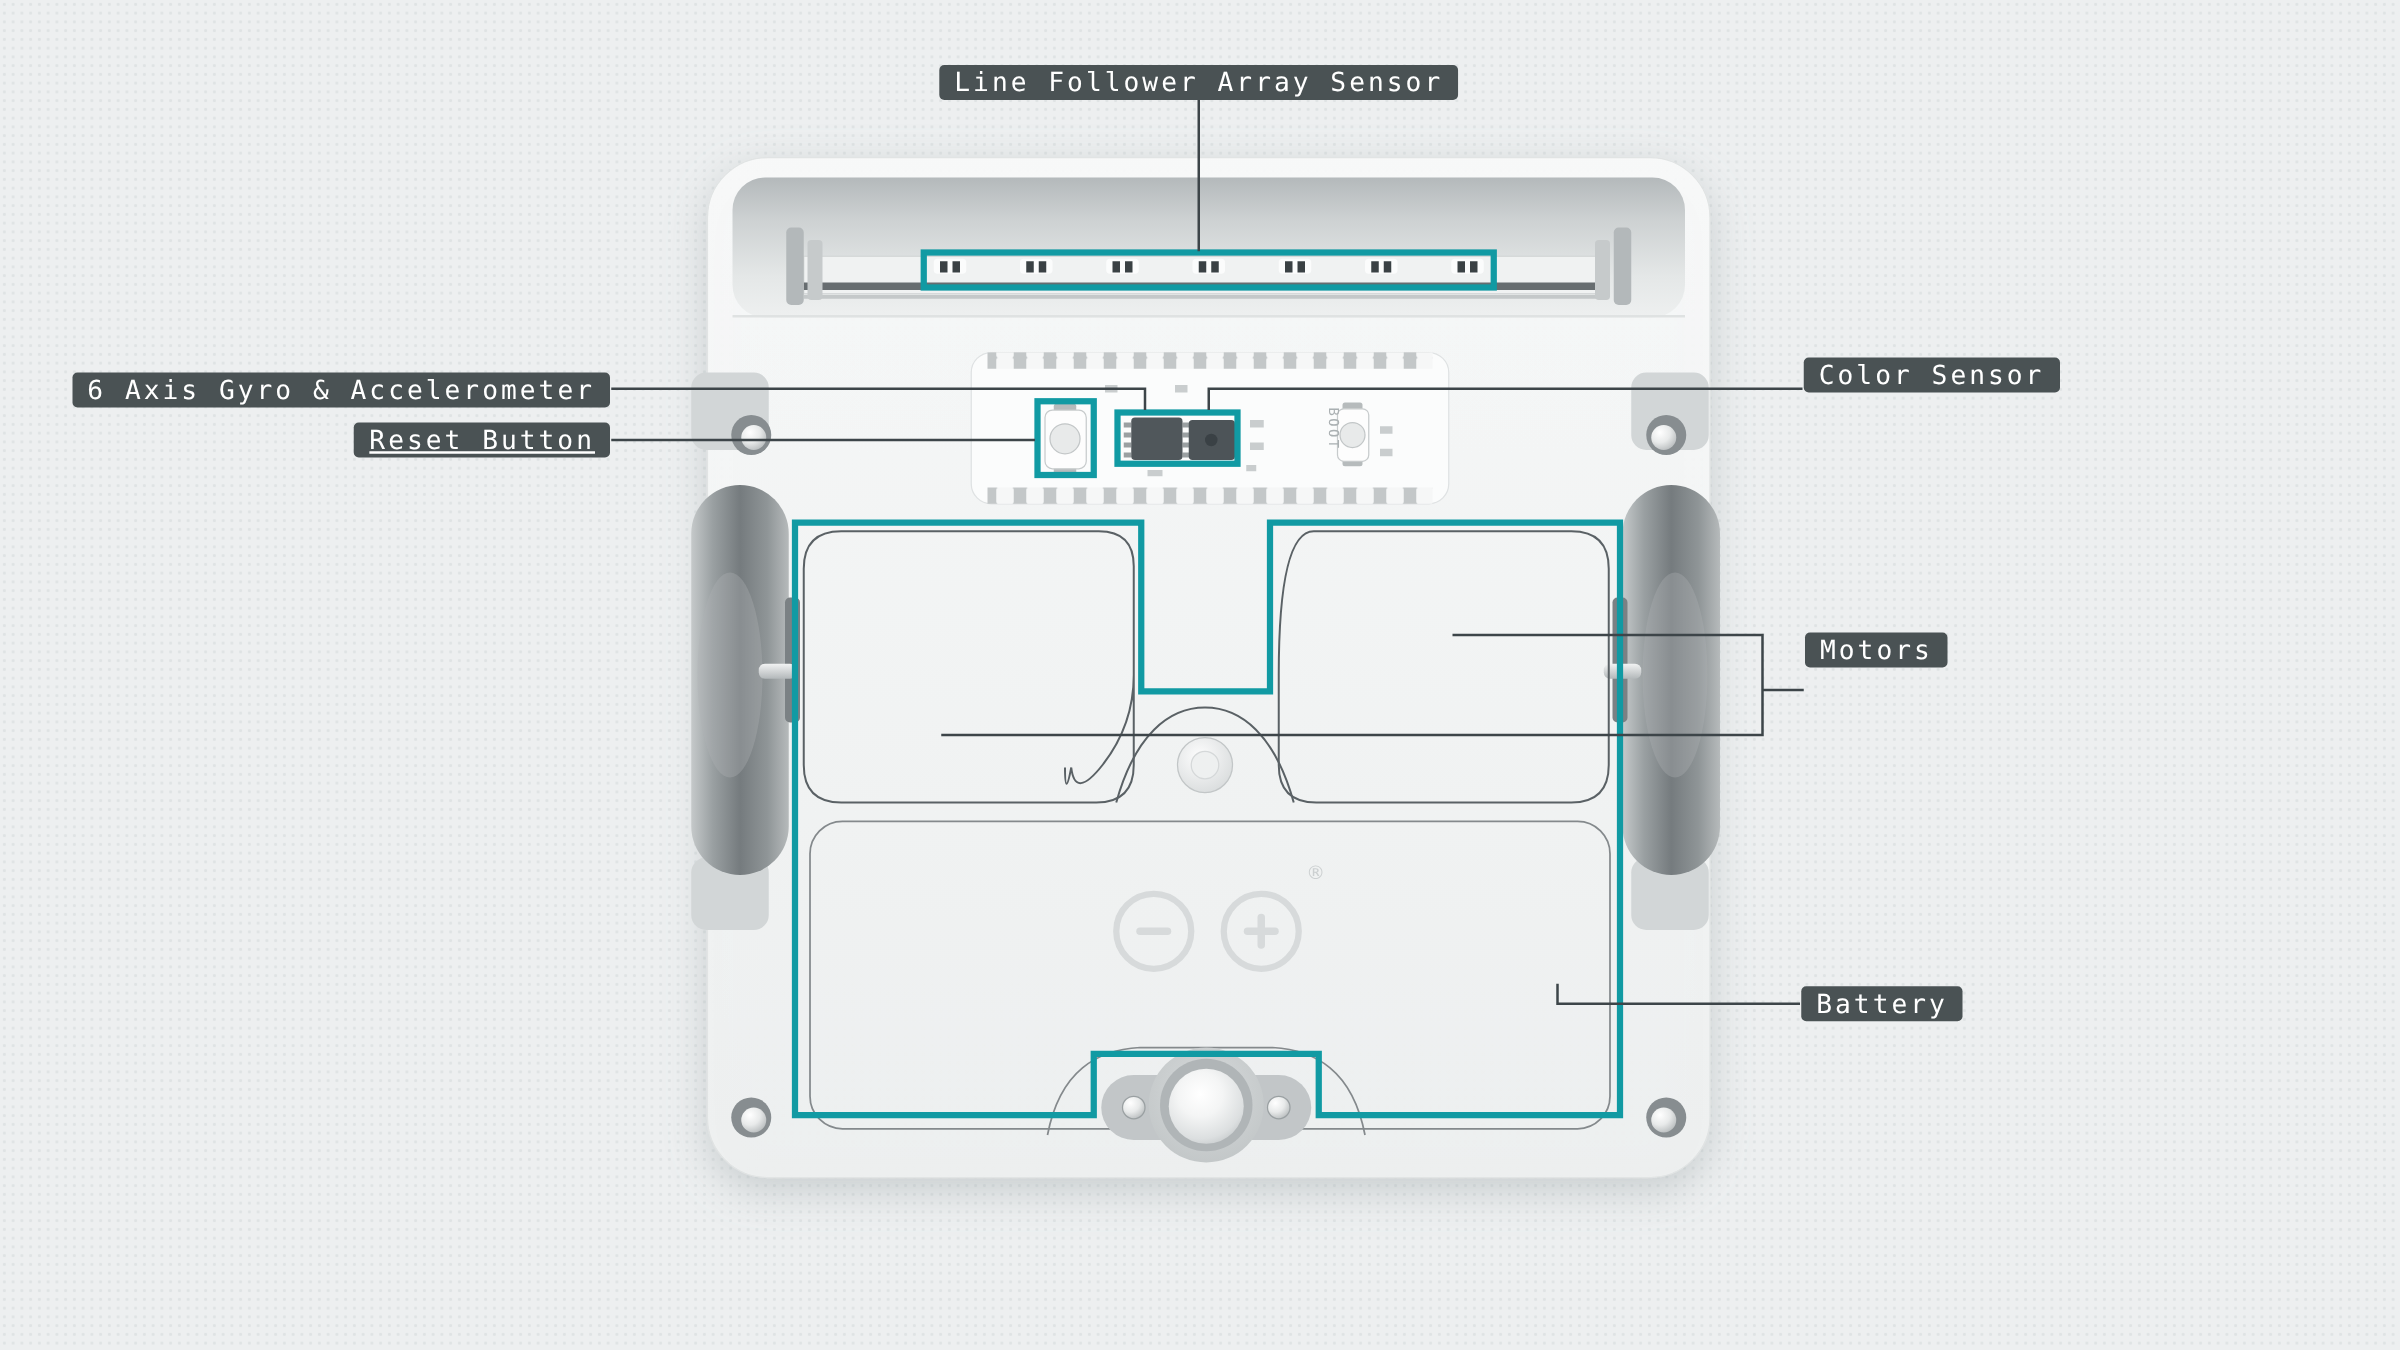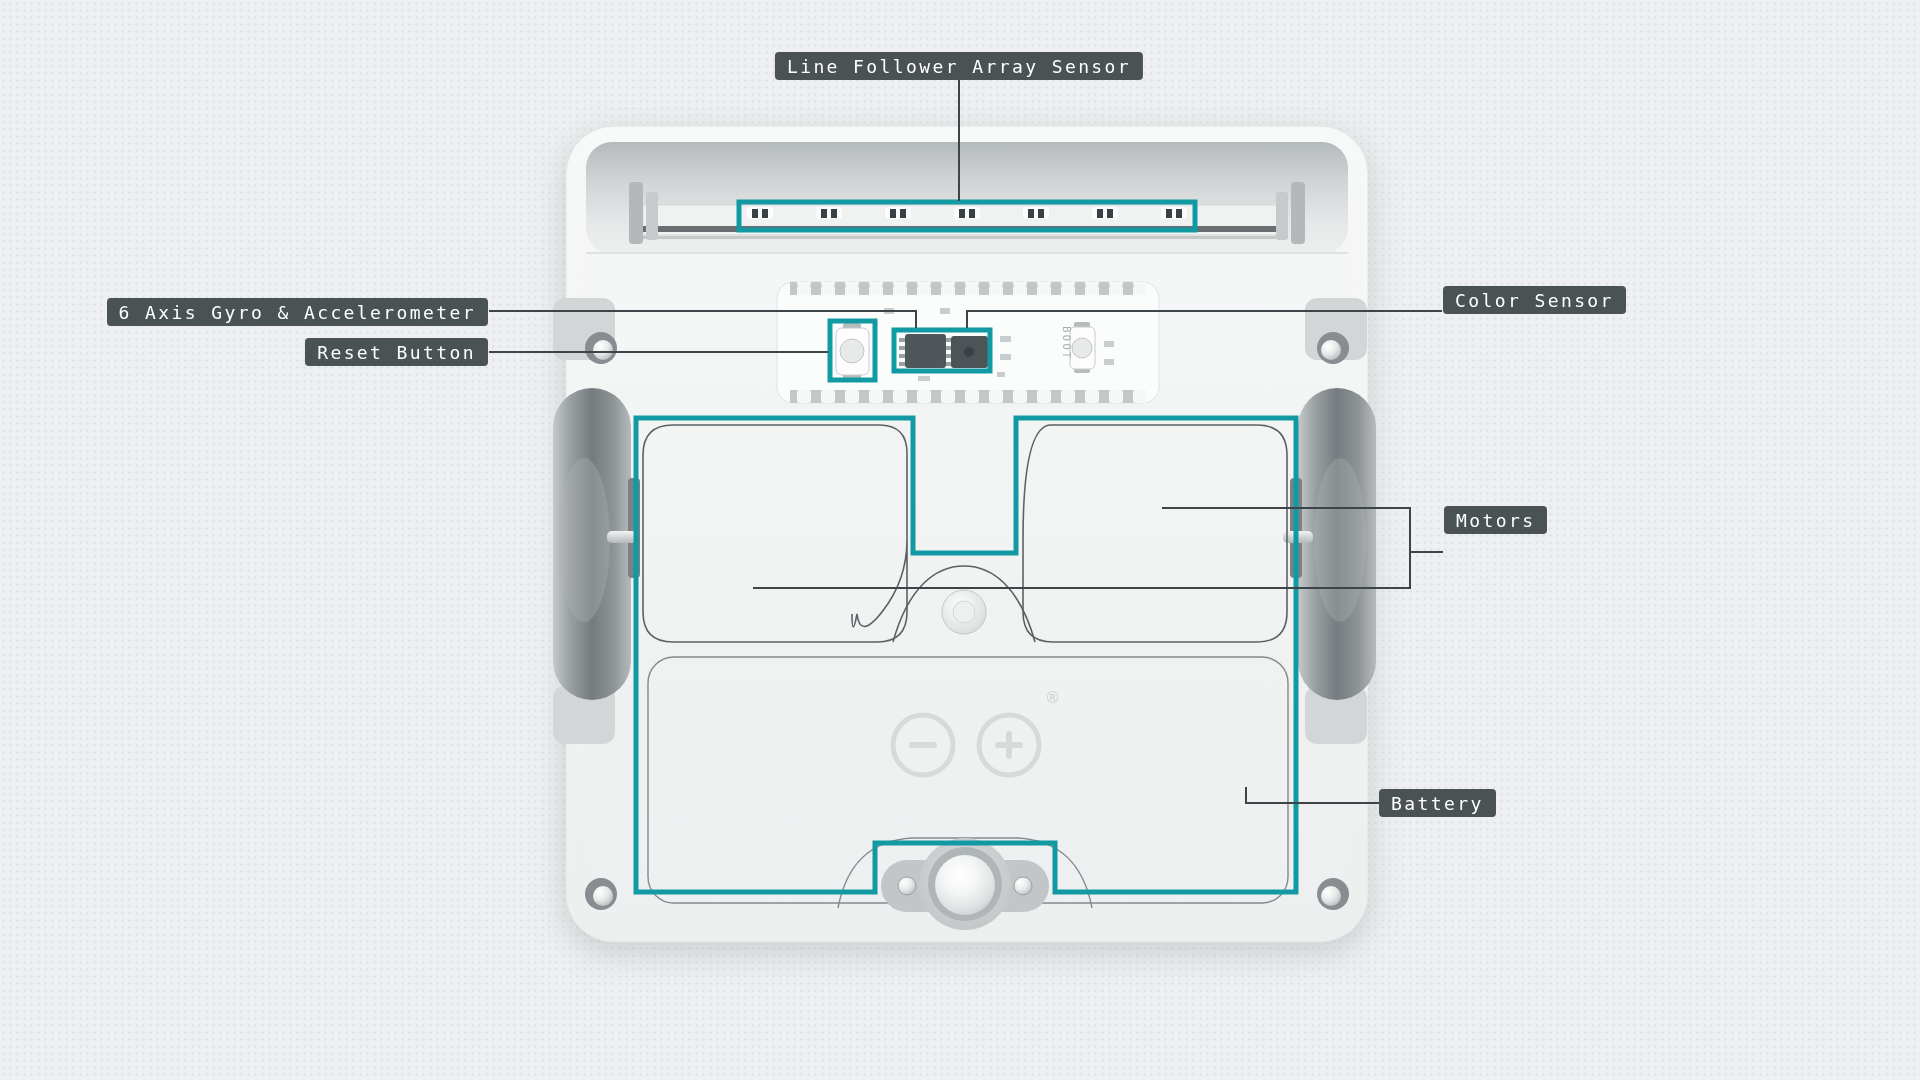--- a/index.html
+++ b/index.html
@@ -16,28 +16,28 @@
     position:relative;width:1920px;height:1080px;overflow:hidden;
     background-color:var(--background);
     background-image:radial-gradient(circle,#dfe3e4 1px,transparent 1.4px);
     background-size:7px 7px;
     font-family:"DejaVu Sans Mono","Liberation Mono",monospace;
   }
   .robot-svg{position:absolute;left:0;top:0;width:1920px;height:1080px;}
   .callout-label{
     position:absolute;height:28px;line-height:29px;padding:0 12px;
     border-radius:4px;background:var(--label-bg);color:var(--label-text);
-    font-size:18px;letter-spacing:2.4px;white-space:nowrap;
+    font-size:21px;letter-spacing:2.4px;white-space:nowrap;
   }
   .lbl-line-follower{left:959px;top:52px;transform:translateX(-50%);}
   .lbl-gyro{right:1432px;top:298px;margin-left:23px;}
-  .lbl-reset{right:1432px;top:338px;}
+  .lbl-reset{right:1432px;top:338px;text-decoration:underline;}
   .lbl-color{left:1443px;top:286px;}
   .lbl-motors{left:1444px;top:506px;}
-  .lbl-battery{left:1379px;top:789px;padding-left:12px;}
+  .lbl-battery{left:1441px;top:789px;padding-left:12px;}
   .hl{fill:none;stroke:var(--teal);stroke-width:5;}
   .callout{fill:none;stroke:var(--line);stroke-width:2;}
   .seam{fill:none;stroke:#5a6165;stroke-width:1.6;}
   .seam-light{fill:none;stroke:#84898c;stroke-width:1.4;}
   .logo-stroke{fill:none;stroke:#d7dadb;stroke-width:5;}
   .pcb-text{fill:#aab0b2;font-family:"DejaVu Sans Mono",monospace;font-size:11px;letter-spacing:2px;}
   .reg-text{fill:#ccd0d1;font-family:"DejaVu Sans",sans-serif;font-size:15px;}
 </style>
 </head>
 <body>

